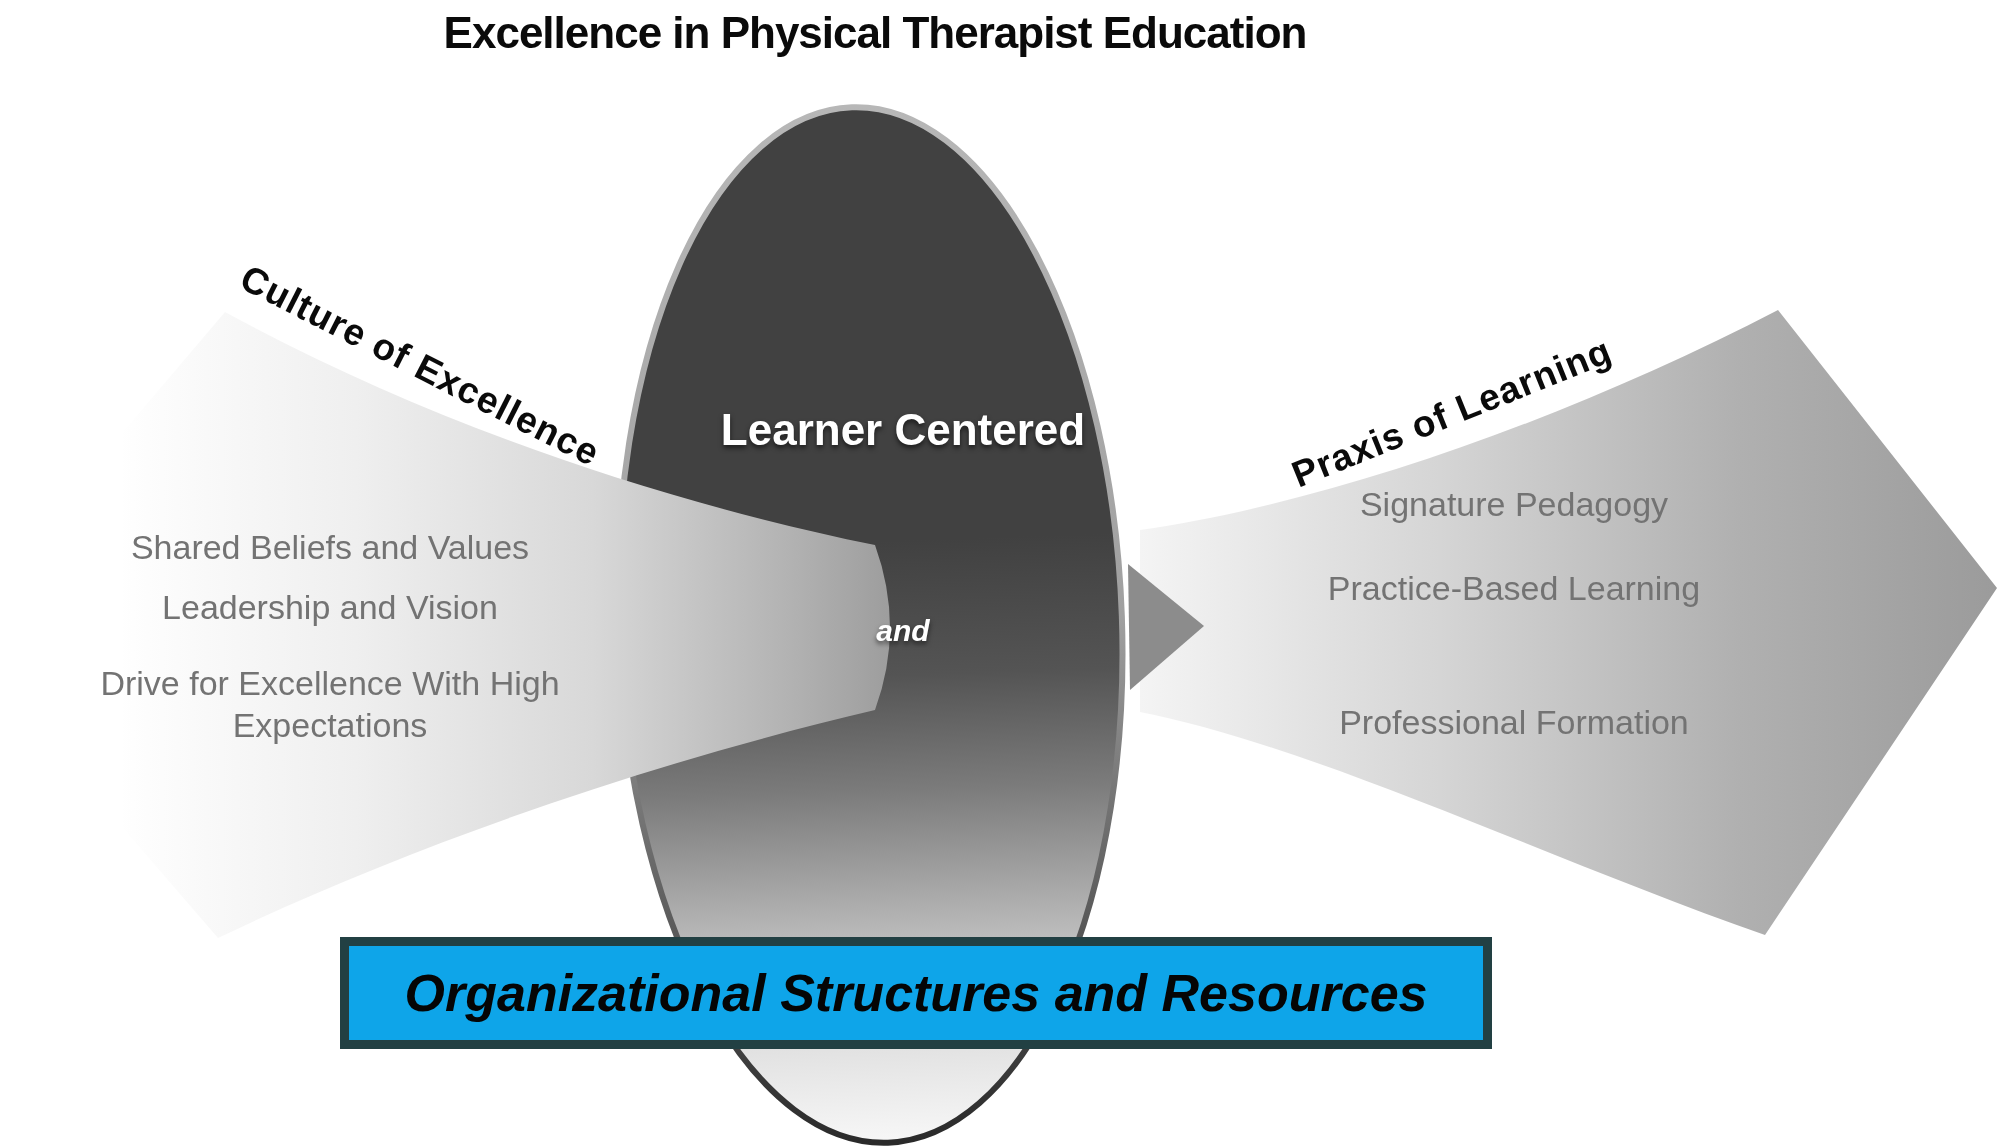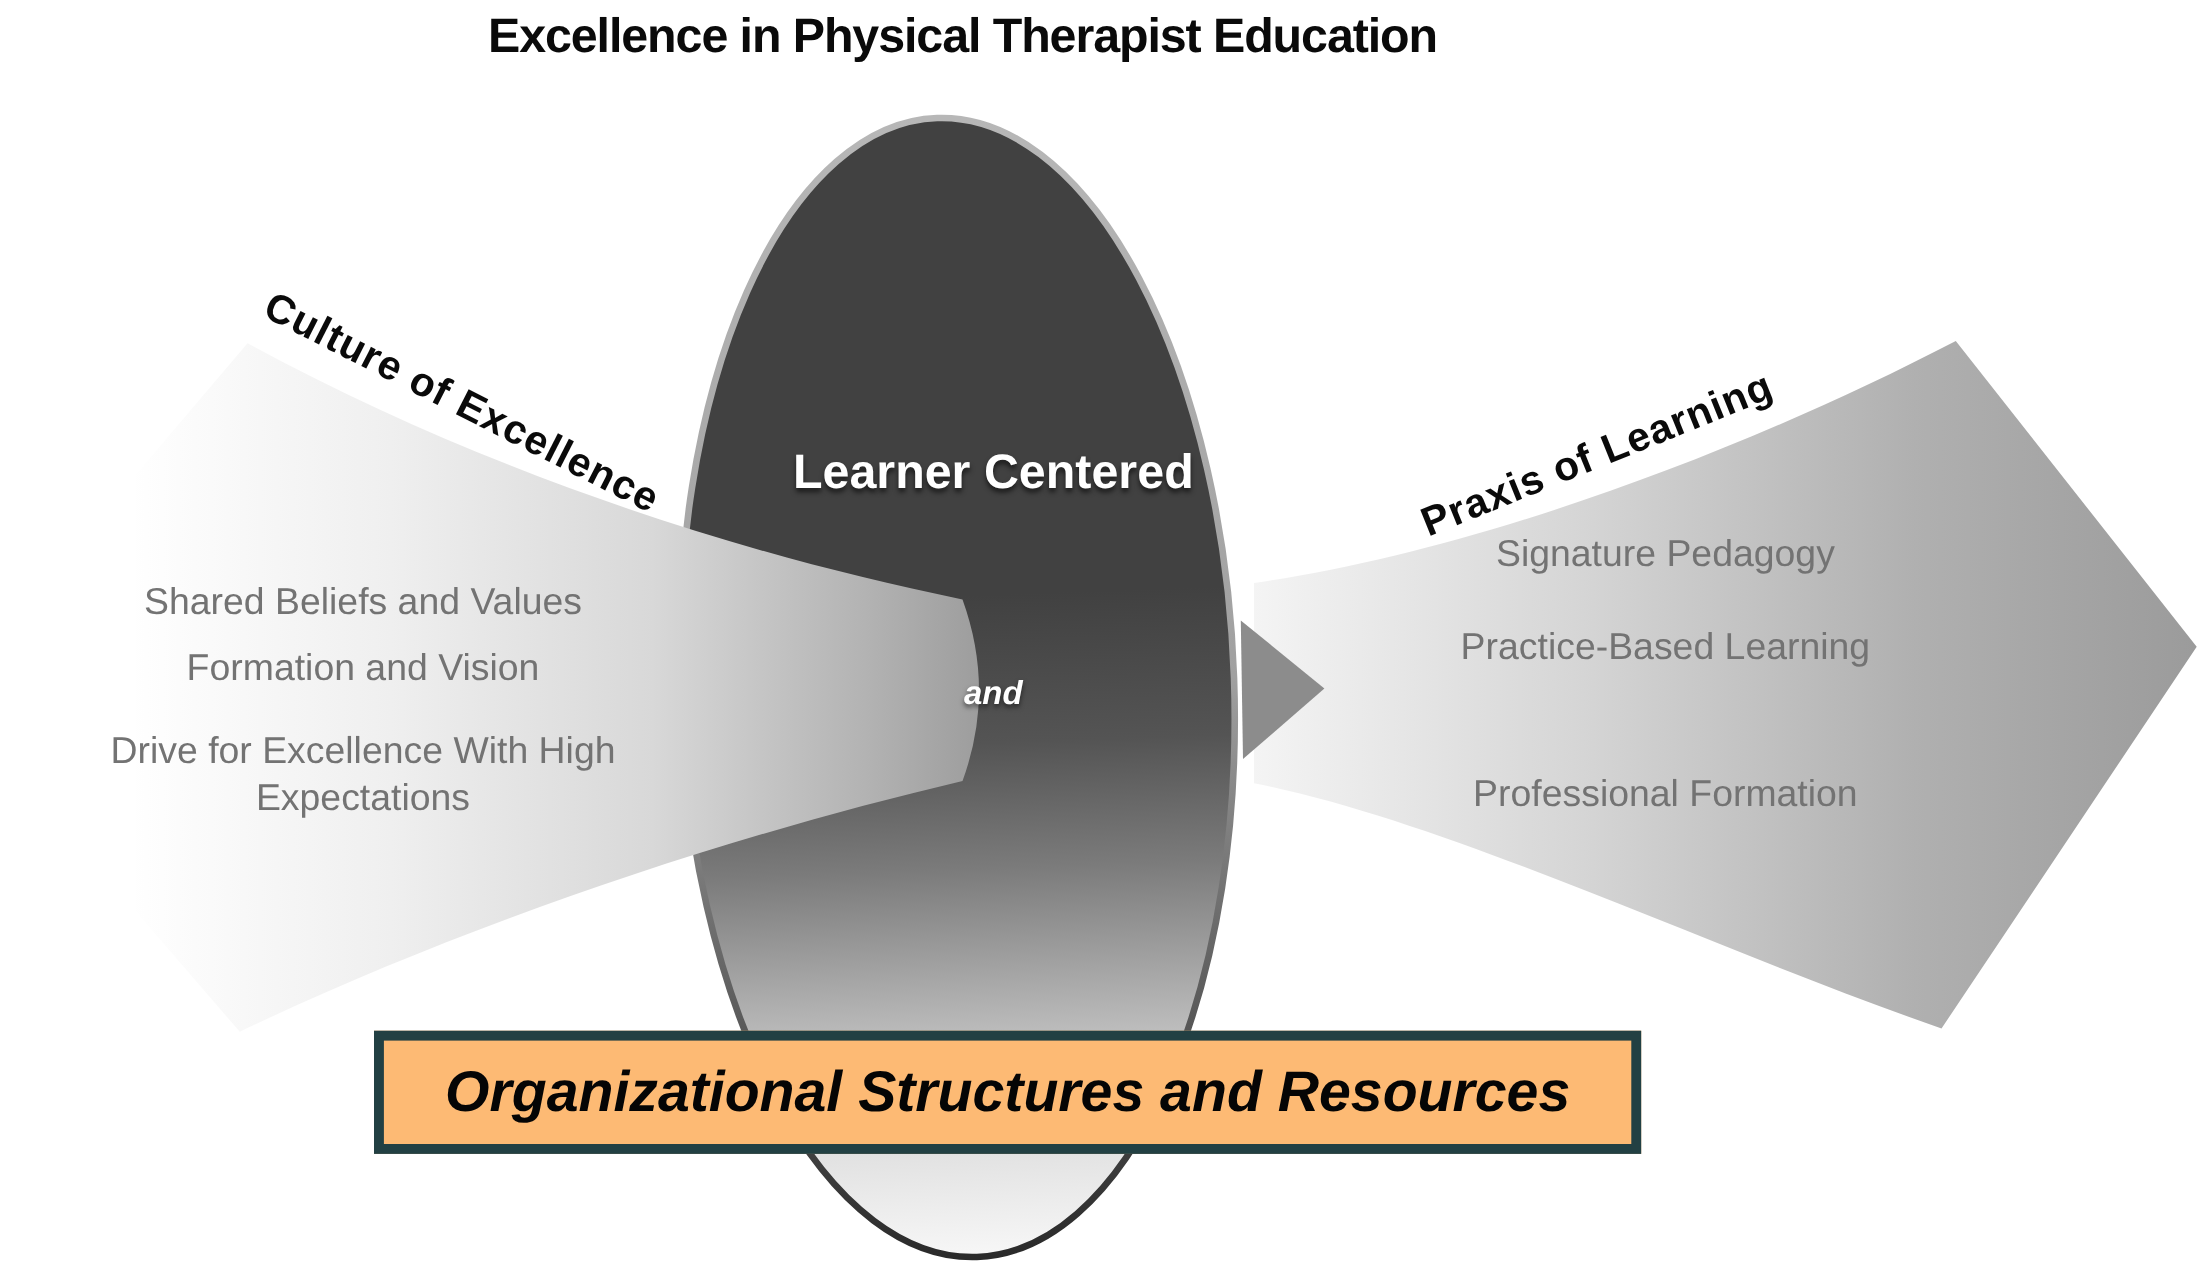--- a/index.html
+++ b/index.html
@@ -26,21 +26,21 @@
   .flow-item.right{width:510px;}
   .ellipse-label{
     position:absolute;transform:translate(-50%,-50%);white-space:nowrap;
     font-weight:bold;color:#ffffff;
   }
   .el-top{font-size:44px;text-shadow:0 3px 5px rgba(0,0,0,0.6);}
   .el-mid{font-size:30px;text-shadow:0 3px 5px rgba(0,0,0,0.55);font-style:italic;}
   .el-bottom{font-size:44px;text-shadow:0 3px 4px rgba(70,70,70,0.75);}
   .footer-box{
     position:absolute;left:340px;top:937px;width:1152px;height:112px;
-    box-sizing:border-box;background:#fdba74;border:9px solid #224043;
+    box-sizing:border-box;background:#0ea5e9;border:9px solid #224043;
     display:flex;align-items:center;justify-content:center;
   }
   .footer-box-label{
     font-size:52px;font-weight:bold;font-style:italic;color:#050505;white-space:nowrap;
   }
 </style>
 </head>
 <body>
 
 <div class="stage">
@@ -85,21 +85,21 @@
 
     <path d="M 1128,564 L 1204,626 L 1130,690 Z" fill="#8c8c8c"></path>
   </svg>
 
   <div class="txt page-title" style="left:875px;top:33px;">Excellence in Physical Therapist Education</div>
 
   <div class="rot-label rot-left" style="left:420px;top:366px;">Culture of Excellence</div>
   <div class="rot-label rot-right" style="left:1452px;top:413px;">Praxis of Learning</div>
 
   <div class="flow-item left" style="left:330px;top:547px;">Shared Beliefs and Values</div>
-  <div class="flow-item left" style="left:330px;top:607px;">Formation and Vision</div>
+  <div class="flow-item left" style="left:330px;top:607px;">Leadership and Vision</div>
   <div class="flow-item left" style="left:330px;top:704px;">Drive for Excellence With High Expectations</div>
 
   <div class="flow-item right" style="left:1514px;top:504px;">Signature Pedagogy</div>
   <div class="flow-item right" style="left:1514px;top:588px;">Practice-Based Learning</div>
   <div class="flow-item right" style="left:1514px;top:722px;">Professional Formation</div>
 
   <div class="ellipse-label el-top" style="left:903px;top:430px;">Learner Centered</div>
   <div class="ellipse-label el-mid" style="left:903px;top:631px;">and</div>
 
   <div class="footer-box">

